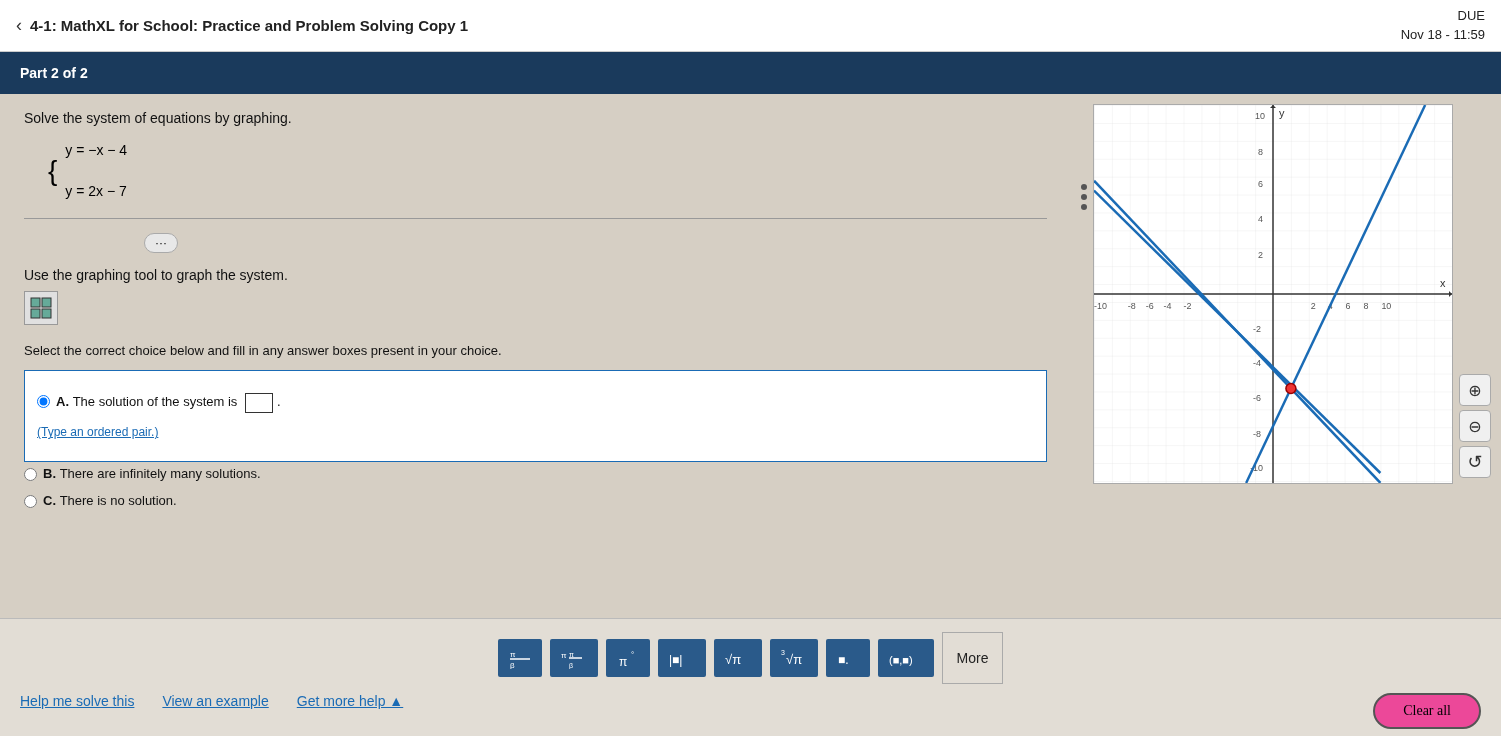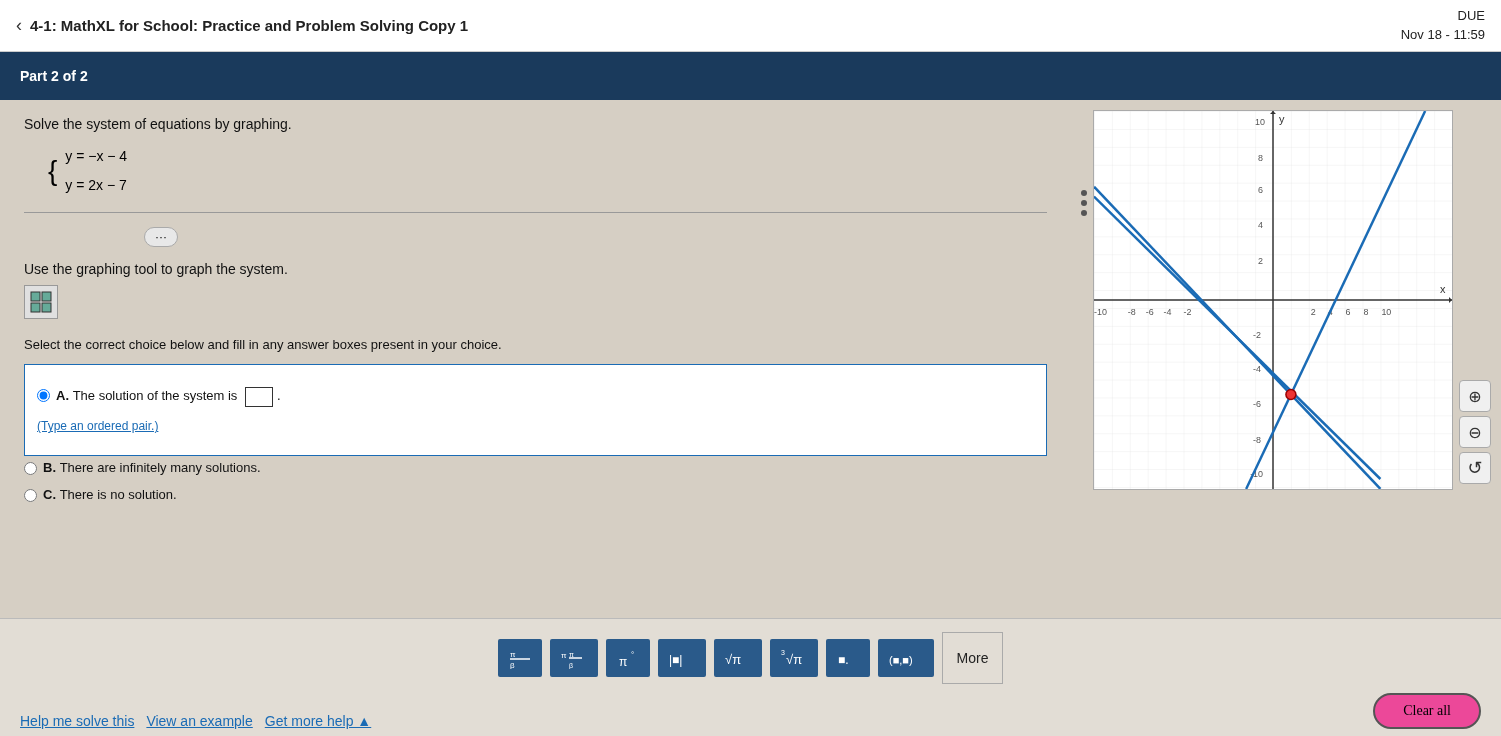--- a/index.html
+++ b/index.html
@@ -44,21 +44,21 @@
       line-height: 1.4;
     }
 
     
     .part-bar {
       background: #1a3a5c;
       color: #fff;
       padding: 8px 20px;
       font-size: 14px;
       font-weight: bold;
-      height: 48px;
+      height: 42px;
       display: flex;
       align-items: center;
     }
 
     
     .main-content {
       display: flex;
       flex-direction: row;
       padding: 0;
       height: calc(736px - 52px - 38px);
@@ -300,22 +300,22 @@
       border: 2px solid #888;
       border-radius: 20px;
       padding: 8px 28px;
       font-size: 14px;
       cursor: pointer;
       color: #555;
     }
 
     .bottom-actions {
       display: flex;
-      align-items: flex-end;
-      gap: 12px;
+      align-items: flex-start;
+      gap: 28px;
     }
 
     
     svg.graph-svg {
       width: 100%;
       height: 100%;
     }
   </style>
 </head>
 <body>
@@ -335,21 +335,21 @@
   <span>Part 2 of 2</span>
 </div>
 
 <div class="main-content">
 
   <div class="left-panel">
     <div class="problem-statement">Solve the system of equations by graphing.</div>
 
     <div class="equation-system">
       <span class="equation-brace">{</span>
-      <span style="display:inline-flex; flex-direction:column; vertical-align:middle; gap:4px;">
+      <span style="display:inline-flex; flex-direction:column; vertical-align:middle; gap:16px;">
         <span>y = −x − 4</span>
         <span>y = 2x − 7</span>
       </span>
     </div>
 
     <hr class="divider">
 
     <div style="margin-bottom:14px;">
       <span class="more-btn-inline">···</span>
     </div>

